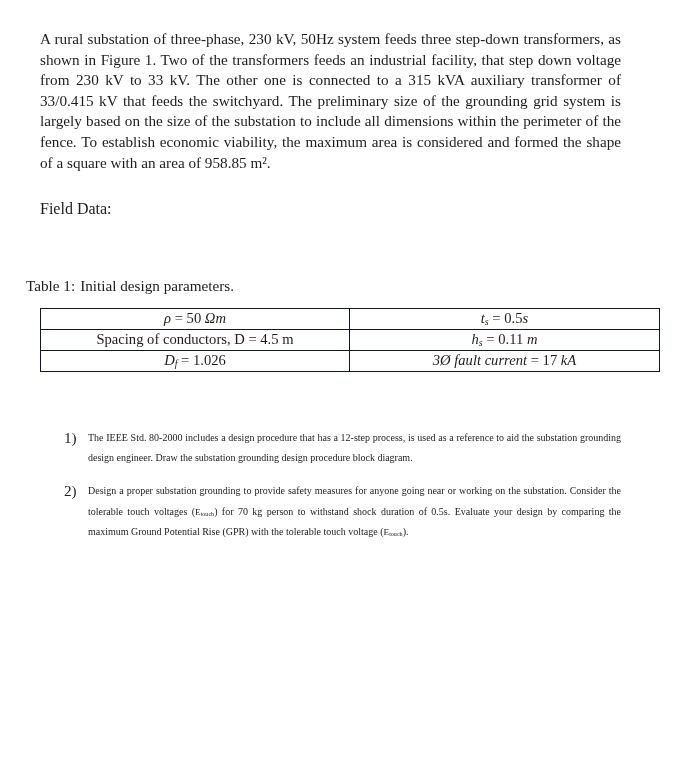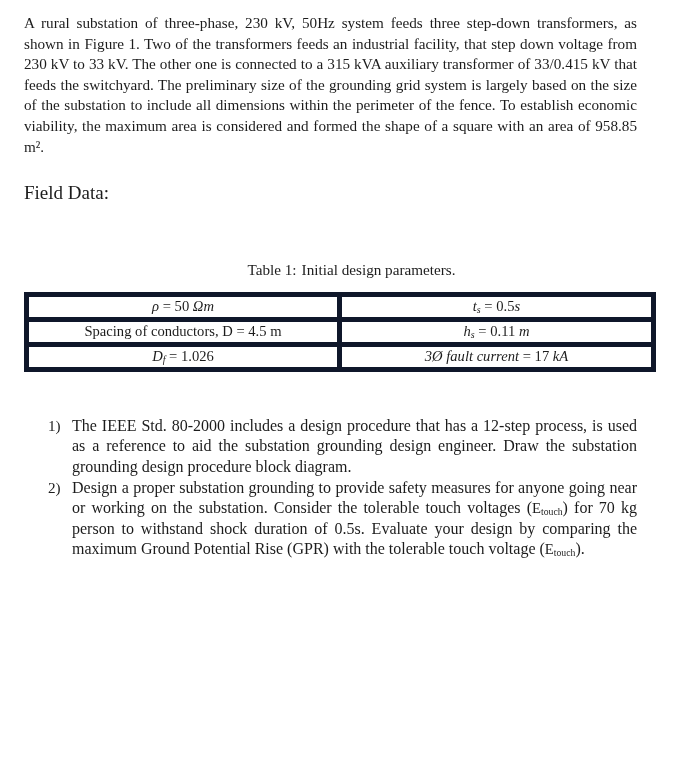--- a/index.html
+++ b/index.html
@@ -11,63 +11,62 @@
     width: 693px;
     height: 759px;
     font-family: "Liberation Serif", "DejaVu Serif", serif;
     color: #1c1c1c;
     overflow: hidden;
   }
   .page {
     position: relative;
     width: 693px;
     height: 672px;
-    padding: 0;
+    padding: 16px;
     box-sizing: border-box;
     font-family: Liberation Serif, serif;
   }
   .body-text {
     margin: 0 56px 0 24px;
     font-size: 15.2px;
     line-height: 20.6px;
     text-align: justify;
     text-justify: inter-word;
     hyphens: none;
   }
   #intro-paragraph {
     padding-top: 13px;
   }
   .spacer-lg { height: 26px; }
   .spacer-md { height: 18px; }
   .spacer-sm { height: 12px; }
 
   #field-data-heading {
     margin: 0 56px 0 24px;
-    font-size: 19px;
+    font-size: 16px;
     line-height: 20.6px;
     text-align: left;
   }
 
   .table-caption {
-    text-align: center;
     font-size: 15.2px;
     line-height: 20px;
     margin: 0;
     padding-left: 10px;
   }
   .caption-gap { display: inline-block; width: 5px; }
 
   table.params {
     border-collapse: collapse;
     width: 601px;
     margin: 12px 0 0 24px;
     table-layout: fixed;
   }
   table.params td {
-    border: 5px solid #0f172a;
+    border: 1px solid #0f172a;
     height: 20px;
     padding: 0 4px;
     text-align: center;
     vertical-align: middle;
     font-size: 14.6px;
     line-height: 19px;
     white-space: nowrap;
     overflow: hidden;
   }
   table.params td.col-left  { width: 300px; }
@@ -89,23 +88,23 @@
   }
 
   ol.questions {
     margin: 0;
     padding: 0 56px 0 0;
     list-style: none;
     counter-reset: qitem;
   }
   ol.questions > li {
     position: relative;
-    margin: 0 0 0 72px;
+    margin: 12px 0 0 72px;
     padding: 0;
-    font-size: 16px;
+    font-size: 10px;
     line-height: 20.6px;
     text-align: justify;
     counter-increment: qitem;
   }
   ol.questions > li::before {
     content: counter(qitem) ")";
     position: absolute;
     left: -24px;
     top: 0;
     width: 20px;

